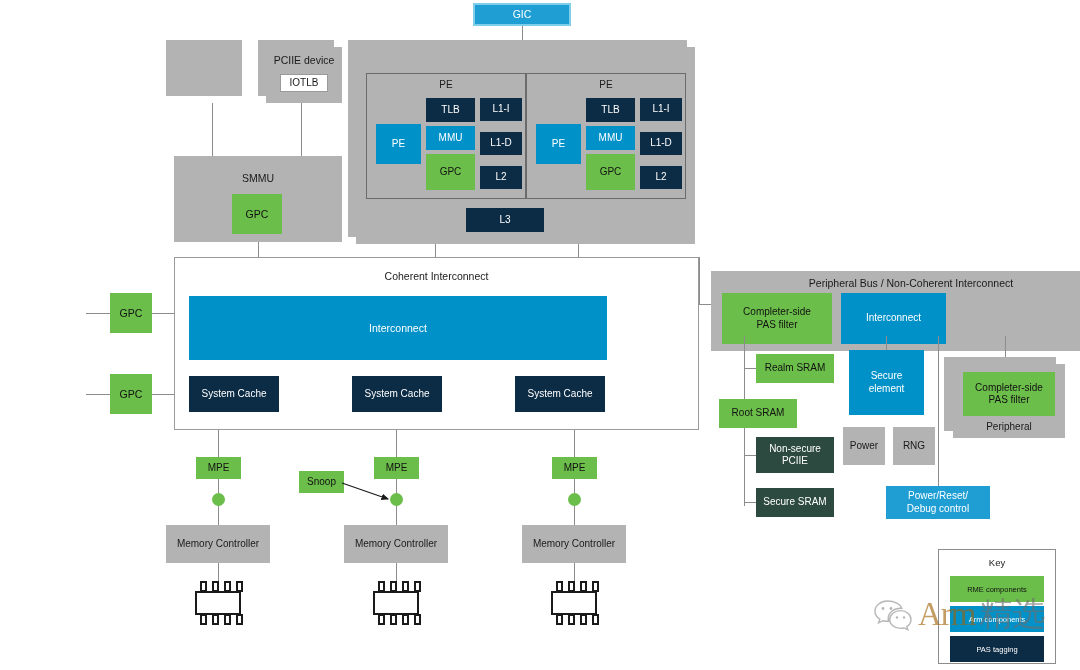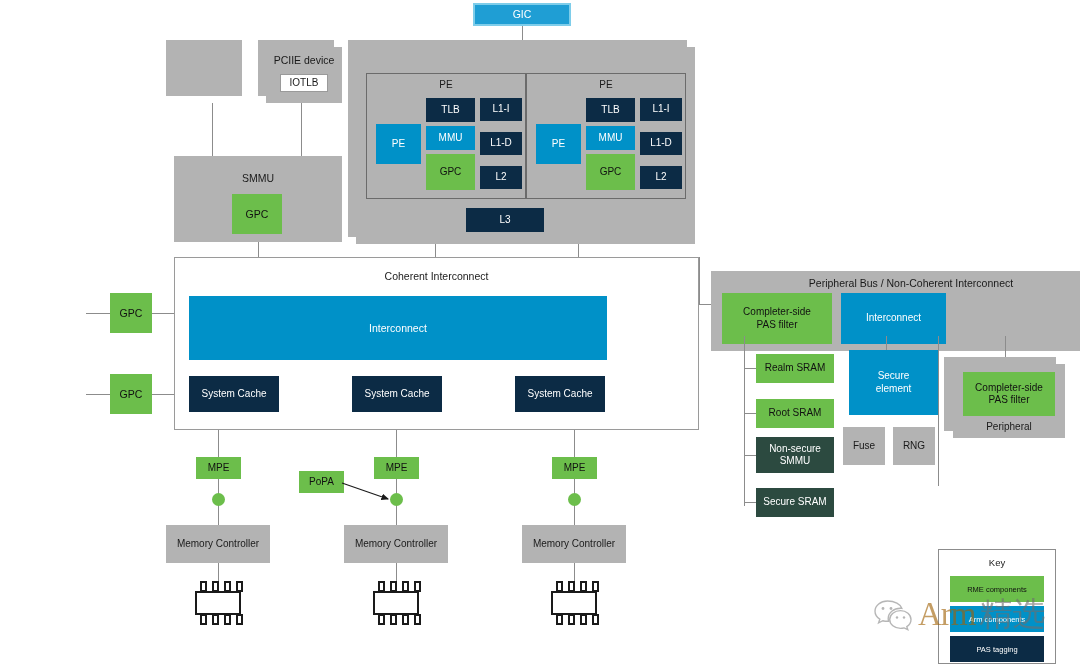--- a/index.html
+++ b/index.html
@@ -220,21 +220,21 @@
     <div class="pin b" style="left:14px;"></div>
     <div class="pin b" style="left:26px;"></div>
     <div class="pin b" style="left:38px;"></div>
     <div class="pin b" style="left:50px;"></div>
   </div>
 
   <div class="ln lnv" style="left:396px;top:430px;height:28px;"></div>
   <div class="bx green" style="left:374px;top:457px;width:45px;height:22px;font-size:10px;">MPE</div>
   <div class="ln lnv" style="left:396px;top:479px;height:46px;"></div>
   <div class="dot" style="left:390px;top:493px;"></div>
-  <div class="bx green" style="left:299px;top:471px;width:45px;height:22px;font-size:10px;">PoPA</div>
+  <div class="bx green" style="left:299px;top:471px;width:45px;height:22px;font-size:10px;">Snoop</div>
   <svg class="arrow-svg" style="left:340px;top:480px;width:60px;height:28px;" viewBox="0 0 60 28">
     <defs>
       <marker id="arrowhead" markerWidth="7" markerHeight="6" refX="6" refY="3" orient="auto">
         <polygon points="0 0, 7 3, 0 6" fill="#1a1a1a"></polygon>
       </marker>
     </defs>
     <line x1="2" y1="3" x2="48" y2="19" stroke="#1a1a1a" stroke-width="1.1" marker-end="url(#arrowhead)"></line>
   </svg>
   <div class="bx grey" style="left:344px;top:525px;width:104px;height:38px;font-size:10px;">Memory Controller</div>
   <div class="ln lnv" style="left:396px;top:563px;height:22px;"></div>
@@ -277,33 +277,35 @@
 
   <div class="ln lnv" style="left:744px;top:336px;height:170px;"></div>
   <div class="ln lnv" style="left:886px;top:336px;height:14px;"></div>
   <div class="ln lnv" style="left:938px;top:336px;height:150px;"></div>
   <div class="ln lnv" style="left:1005px;top:336px;height:21px;"></div>
 
   <div class="ln lnh" style="left:744px;top:368px;width:12px;"></div>
   <div class="bx green" style="left:756px;top:354px;width:78px;height:29px;font-size:10px;">Realm SRAM</div>
 
   <div class="ln lnh" style="left:744px;top:413px;width:12px;"></div>
-  <div class="bx green" style="left:756px;top:399px;width:78px;height:29px;font-size:10px;">Root SRAM</div>
+  <div class="bx green" style="left:719px;top:399px;width:78px;height:29px;font-size:10px;">Root SRAM</div>
 
   <div class="ln lnh" style="left:744px;top:455px;width:12px;"></div>
   <div class="bx slate" style="left:756px;top:437px;width:78px;height:36px;font-size:10px;">Non-secure
-SMMU</div>
+PCIIE</div>
 
   <div class="ln lnh" style="left:744px;top:502px;width:12px;"></div>
   <div class="bx slate" style="left:756px;top:488px;width:78px;height:29px;font-size:10px;">Secure SRAM</div>
 
-  <div class="bx blue" style="left:849px;top:350px;width:89px;height:65px;font-size:10px;">Secure
+  <div class="bx blue" style="left:849px;top:350px;width:75px;height:65px;font-size:10px;">Secure
 element</div>
-  <div class="bx grey" style="left:843px;top:427px;width:42px;height:38px;font-size:10px;">Fuse</div>
+  <div class="bx grey" style="left:843px;top:427px;width:42px;height:38px;font-size:10px;">Power</div>
   <div class="bx grey" style="left:893px;top:427px;width:42px;height:38px;font-size:10px;">RNG</div>
+  <div class="bx lblue" style="left:886px;top:486px;width:104px;height:33px;font-size:10px;">Power/Reset/
+Debug control</div>
 
   <div class="shadow" style="left:944px;top:357px;width:112px;height:74px;"></div>
   <div class="grey" style="position:absolute;left:953px;top:364px;width:112px;height:74px;">
     <div class="bx green" style="left:10px;top:8px;width:92px;height:44px;font-size:10px;">Completer-side
 PAS filter</div>
     <div style="position:absolute;left:0;right:0;bottom:6px;text-align:center;font-size:10px;color:#1a1a1a;">Peripheral</div>
   </div>
 
   <div id="key-box" style="left:938px;top:549px;width:118px;height:115px;">
     <div class="ktitle">Key</div>

